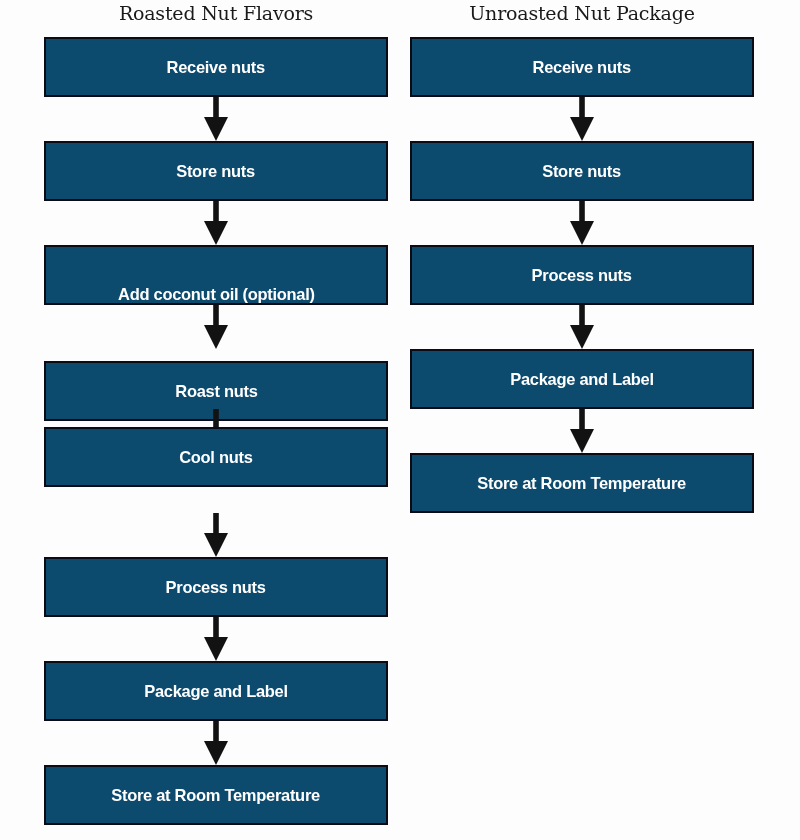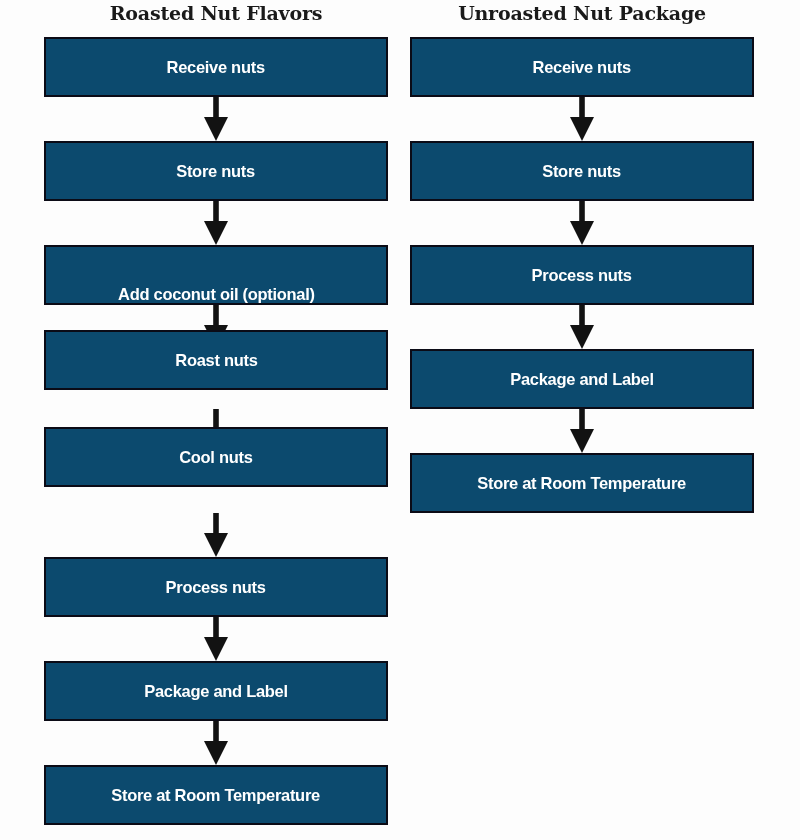--- a/index.html
+++ b/index.html
@@ -29,21 +29,21 @@
   #column-roasted  { left: 44px;  width: 344px; }
   #column-unroasted { left: 410px; width: 344px; }
 
   .column-title {
     position: absolute;
     top: 2px;
     left: 0;
     width: 100%;
     text-align: center;
     font-family: "DejaVu Serif", "Liberation Serif", serif;
-    font-weight: bold;
+    font-weight: normal;
     font-size: 19px;
     color: #1a1a1a;
     letter-spacing: -0.2px;
     white-space: nowrap;
   }
 
   .node {
     position: absolute;
     left: 0;
     width: 344px;
@@ -109,21 +109,21 @@
 
     <div class="node" style="top:245px;align-items:flex-end;">
       <span class="node-label">Add coconut oil (optional)</span>
     </div>
     <div class="connector" style="top:305px;">
       <svg viewBox="0 0 34 44" xmlns="http://www.w3.org/2000/svg" aria-hidden="true">
         <path d="M14.2 0 H19.8 V20 H29 L17 44 L5 20 H14.2 Z" fill="#121212"></path>
       </svg>
     </div>
 
-    <div class="node" style="top:330px;">
+    <div class="node" style="top:361px;">
       <span class="node-label">Roast nuts</span>
     </div>
     <div class="connector" style="top:409px;">
       <svg viewBox="0 0 34 44" xmlns="http://www.w3.org/2000/svg" aria-hidden="true">
         <path d="M14.2 0 H19.8 V20 H29 L17 44 L5 20 H14.2 Z" fill="#121212"></path>
       </svg>
     </div>
 
     <div class="node" style="top:427px;">
       <span class="node-label">Cool nuts</span>

